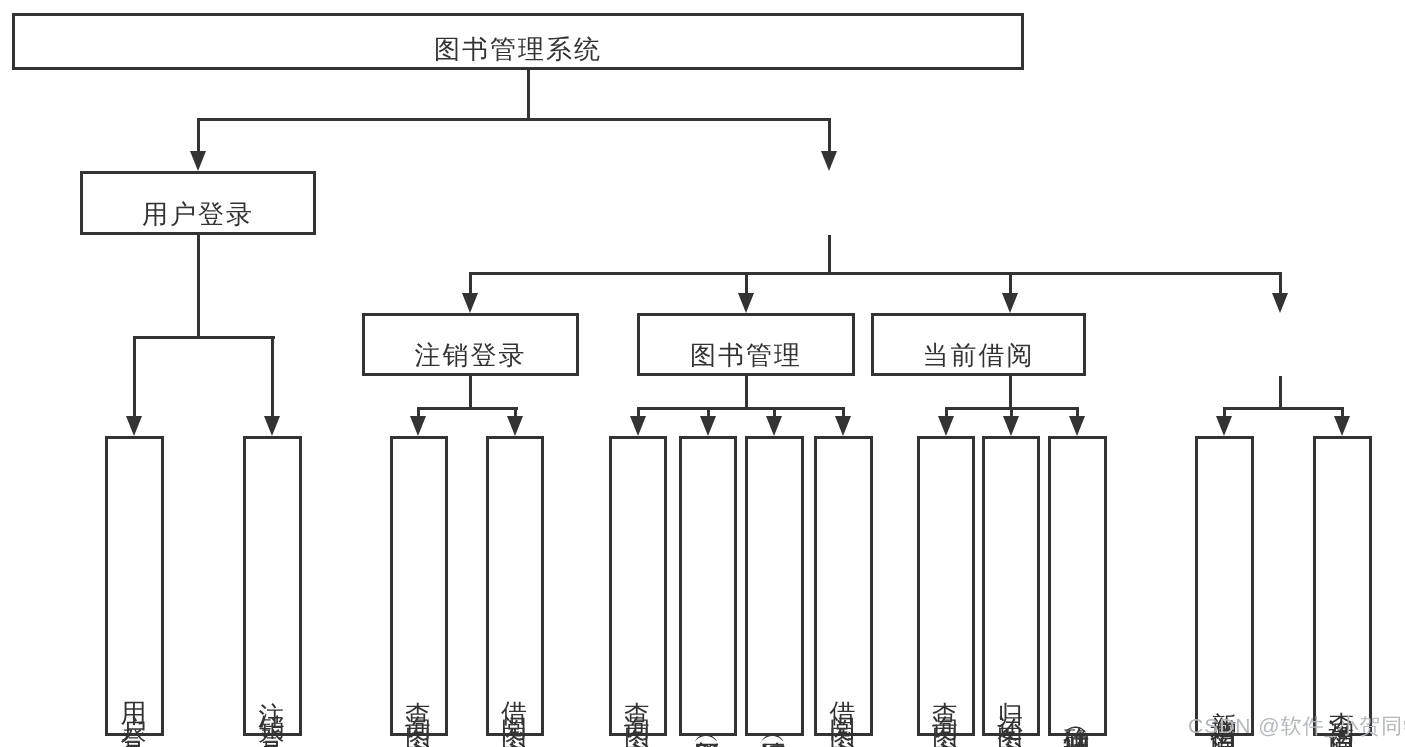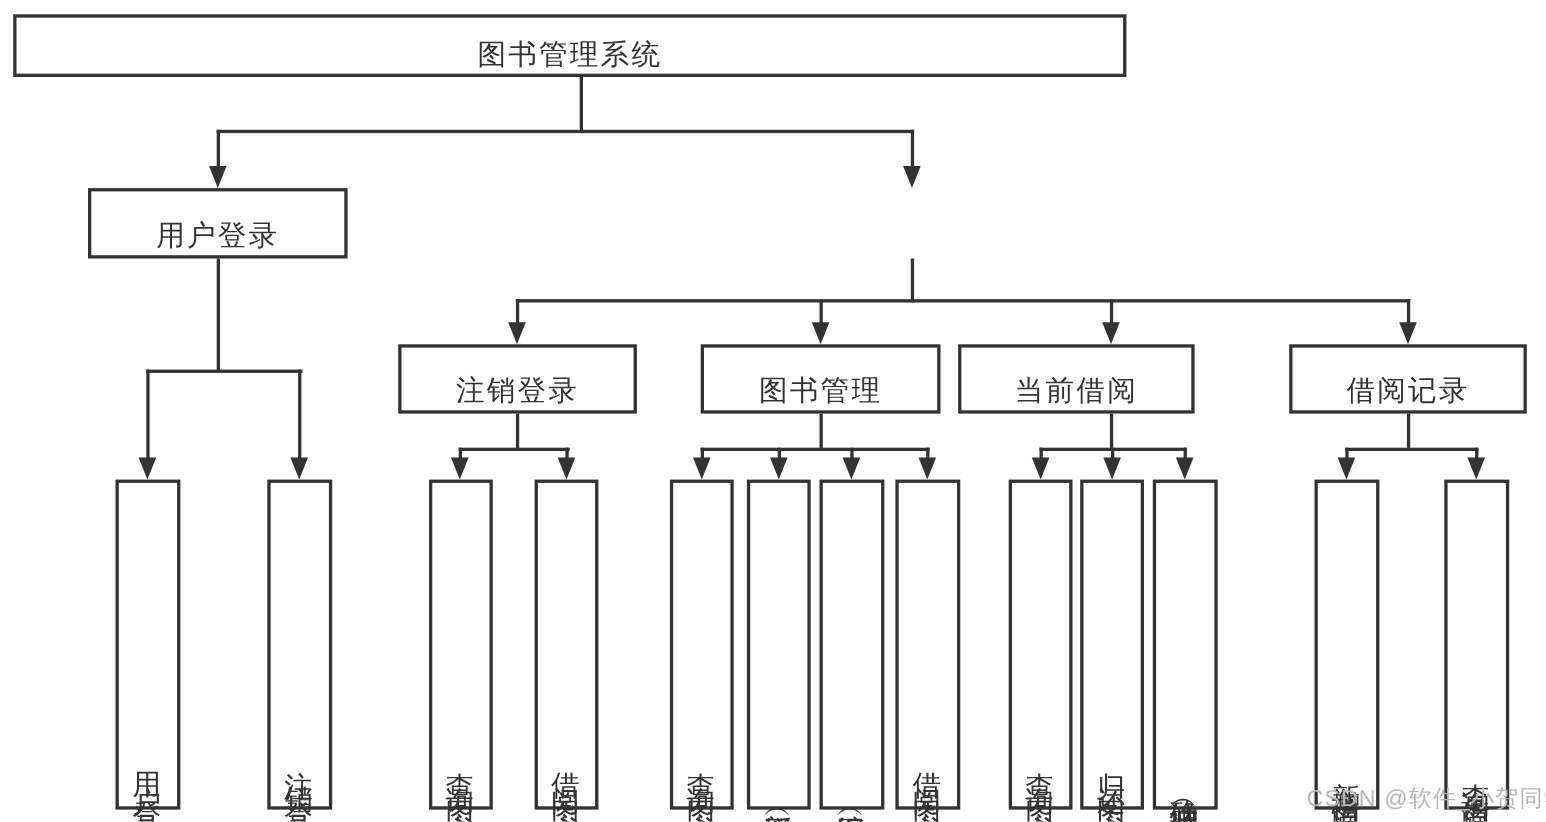--- a/index.html
+++ b/index.html
@@ -31,23 +31,20 @@
   </div>
 
   <div class="node" style="left:362px;top:313px;width:217px;height:63px;">
     <span>注销登录</span>
   </div>
   <div class="node" style="left:637px;top:313px;width:218px;height:63px;">
     <span>图书管理</span>
   </div>
   <div class="node" style="left:871px;top:313px;width:215px;height:63px;">
     <span>当前借阅</span>
-  </div>
-  <div class="node" style="left:1172px;top:313px;width:216px;height:63px;">
-    <span>借阅记录</span>
   </div>
 
   <div class="node v" style="left:105px;top:436px;width:59px;height:300px;">
     <span>用户登录</span>
   </div>
   <div class="node v" style="left:243px;top:436px;width:59px;height:300px;">
     <span>注销登录</span>
   </div>
   <div class="node v" style="left:390px;top:436px;width:58px;height:300px;">
     <span>查询图书</span>

